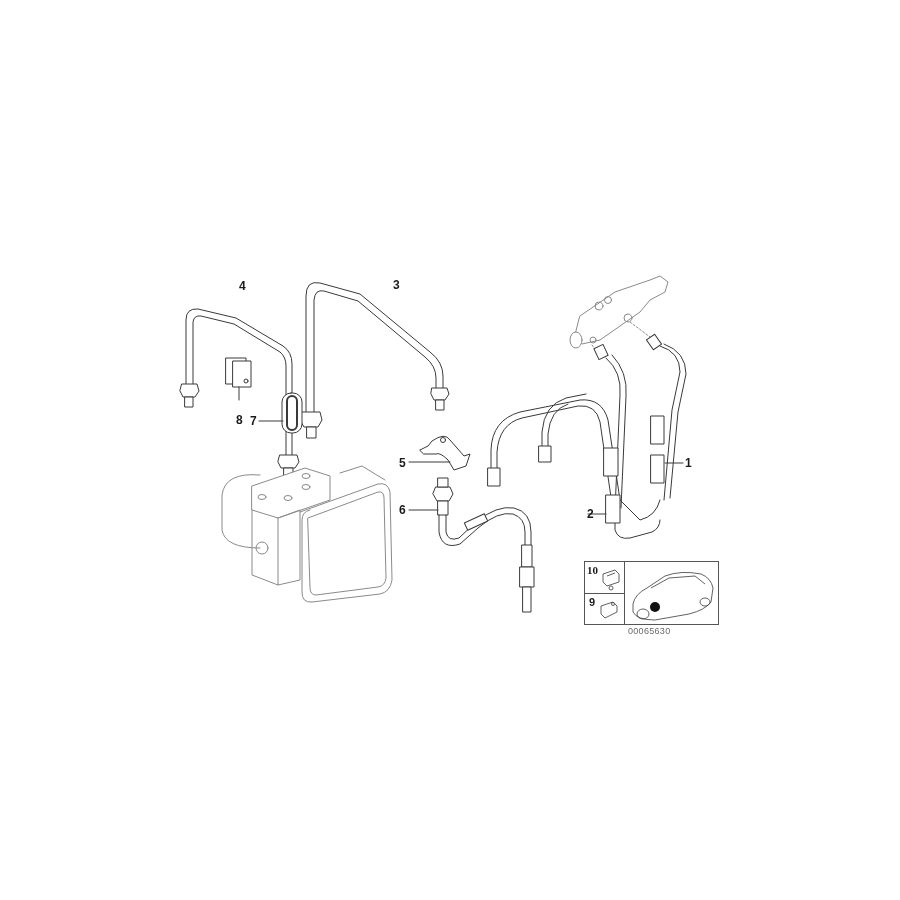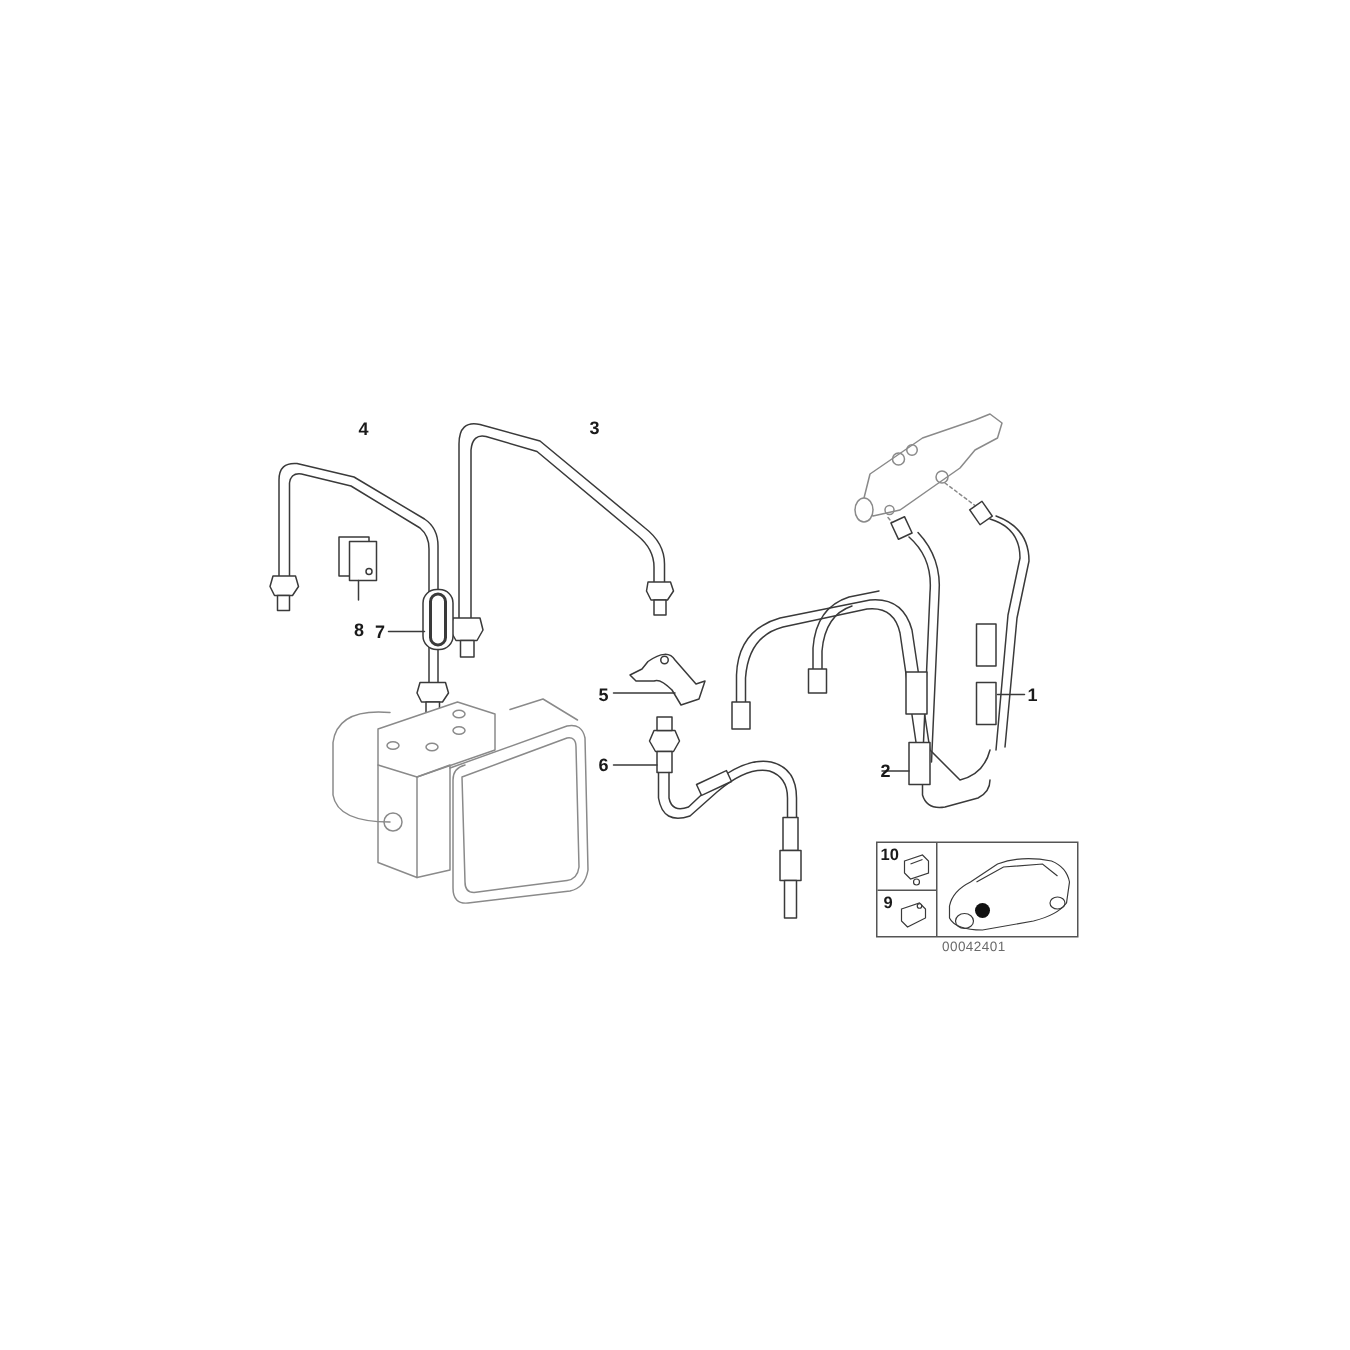--- a/index.html
+++ b/index.html
@@ -123,21 +123,21 @@
 <div class="callout" style="left:393px;top:279px;">3</div>
 <div class="callout" style="left:239px;top:280px;">4</div>
 <div class="callout" style="left:399px;top:457px;">5</div>
 <div class="callout" style="left:399px;top:504px;">6</div>
 <div class="callout" style="left:250px;top:415px;">7</div>
 <div class="callout" style="left:236px;top:414px;">8</div>
 
 <div class="inset">
   <div class="inset-cell" style="left:0;top:0;width:39px;height:62px;"></div>
   <div style="position:absolute;left:0;top:31px;width:39px;border-top:1px solid #555;"></div>
-  <div class="inset-num" style="left:2px;top:2px;">10</div>
+  <div class="inset-num" style="left:2px;top:2px;font-family:Liberation Serif, serif;">10</div>
   <div class="inset-num" style="left:4px;top:34px;">9</div>
   <svg style="position:absolute;left:0;top:0;" width="133" height="62" viewBox="0 0 133 62">
     <g fill="#fff" stroke="#3a3a3a" stroke-width="0.8">
       <g>
         <path d="M18 12 L30 8 L34 12 L34 20 L22 24 L18 20 Z"></path>
         <line x1="22" y1="14" x2="30" y2="11"></line>
         <circle cx="26" cy="26" r="2"></circle>
       </g>
       <g>
         <path d="M16 44 L28 40 L32 44 L32 50 L20 56 L16 52 Z"></path>
@@ -147,13 +147,13 @@
         <path d="M48 42 Q50 32 62 26 L80 14 Q96 8 116 12 Q126 16 128 26 L126 40 Q120 48 104 52 L70 58 Q52 58 48 50 Z"></path>
         <path d="M66 26 L84 16 L110 14 L120 22"></path>
         <ellipse cx="58" cy="52" rx="6" ry="5"></ellipse>
         <ellipse cx="120" cy="40" rx="5" ry="4"></ellipse>
       </g>
       <circle cx="70" cy="45" r="5" fill="#111" stroke="none"></circle>
     </g>
   </svg>
 </div>
 
-<div class="diagram-id">00042401</div>
+<div class="diagram-id">00065630</div>
 
 </body></html>

